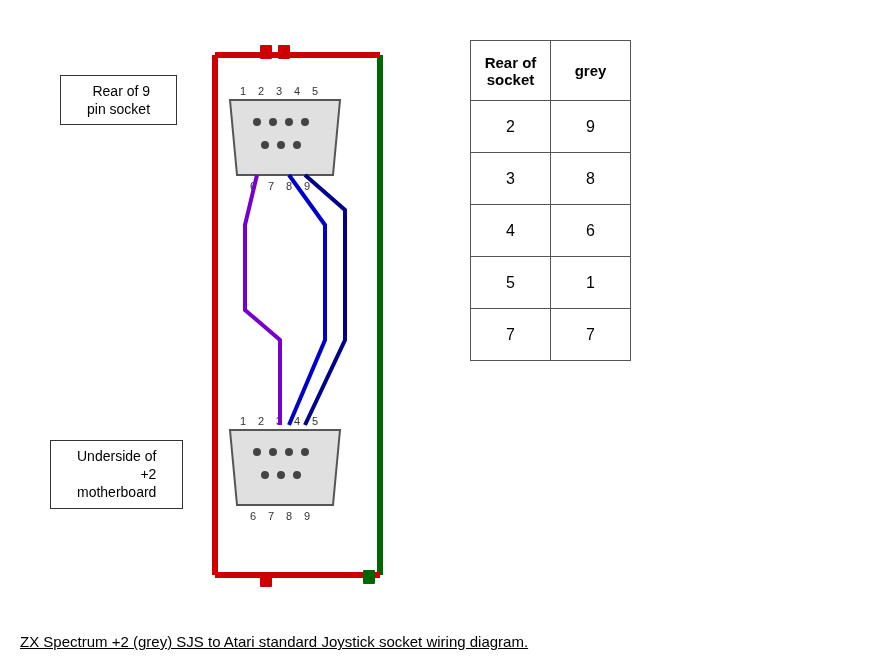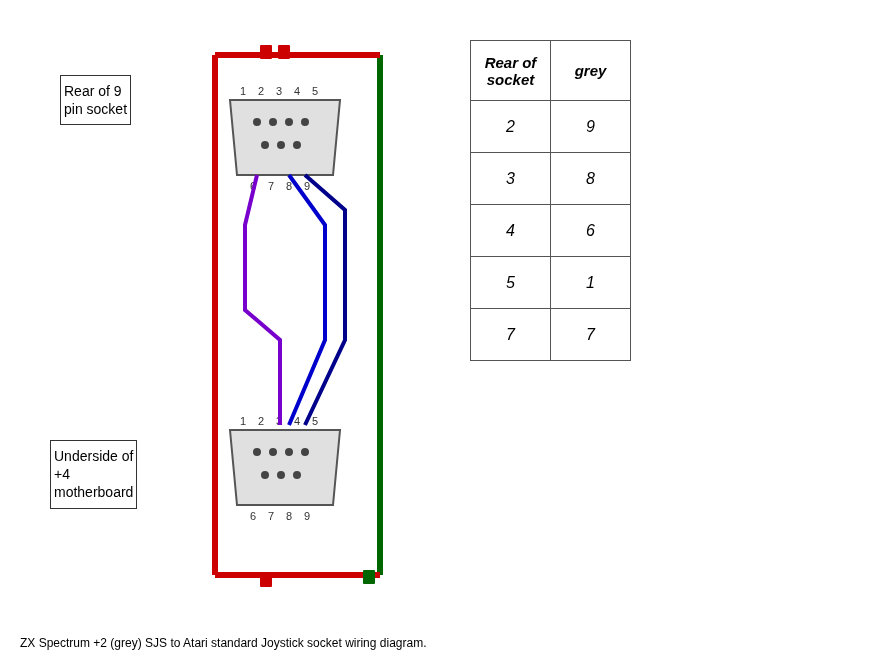--- a/index.html
+++ b/index.html
@@ -24,23 +24,23 @@
       position: relative;
       width: 420px;
       height: 600px;
       flex-shrink: 0;
     }
 
     
     .label-box {
       position: absolute;
       border: 1.5px solid #333;
-      padding: 6px 3px;
+      padding: 6px 26px;
       font-size: 14px;
-      text-align: left;
+      text-align: right;
       background: #fff;
       line-height: 1.3;
     }
 
     .label-top {
       top: 55px;
       left: 30px;
     }
 
     .label-bottom {
@@ -49,21 +49,20 @@
     }
 
     
     .table-area {
       margin-top: 20px;
     }
 
     table {
       border-collapse: collapse;
       font-size: 16px;
-      font-style: italic;
     }
 
     table td, table th {
       border: 1.5px solid #555;
       width: 80px;
       height: 52px;
       text-align: center;
       vertical-align: middle;
     }
 
@@ -72,35 +71,36 @@
       font-size: 15px;
       height: 60px;
       padding: 6px;
     }
 
     
     .caption {
       position: absolute;
       bottom: 20px;
       left: 20px;
-      font-size: 12px;
+      font-size: 15px;
+      text-decoration: underline;
     }
   </style>
 </head>
 <body>
 
 <div class="main-container">
 
   <div class="diagram-area">
 
     <div class="label-box label-top" style="white-space: pre-line;">Rear of 9
 pin socket</div>
 
     <div class="label-box label-bottom" style="white-space: pre-line;">Underside of
-+4
++2
 motherboard</div>
 
     <svg width="230" height="570" style="position:absolute; top:10px; left:155px;">
 
       <line x1="30" y1="25" x2="30" y2="545" stroke="#cc0000" stroke-width="6"></line>
 
       <line x1="195" y1="25" x2="195" y2="545" stroke="#006600" stroke-width="6"></line>
 
       <line x1="30" y1="25" x2="195" y2="25" stroke="#cc0000" stroke-width="6"></line>
 

